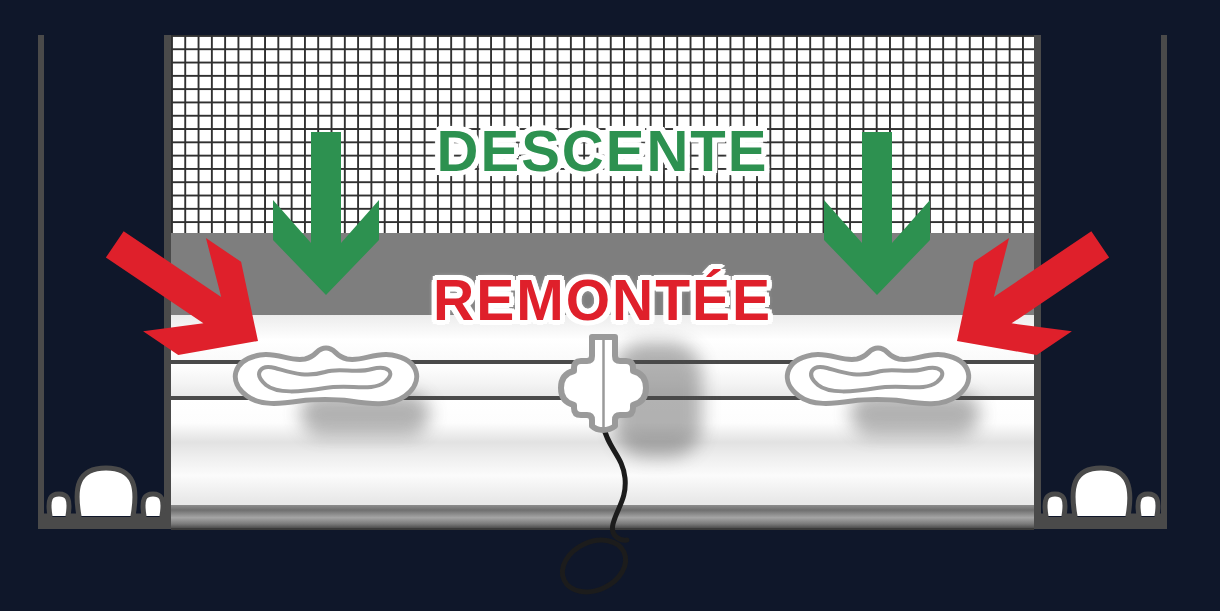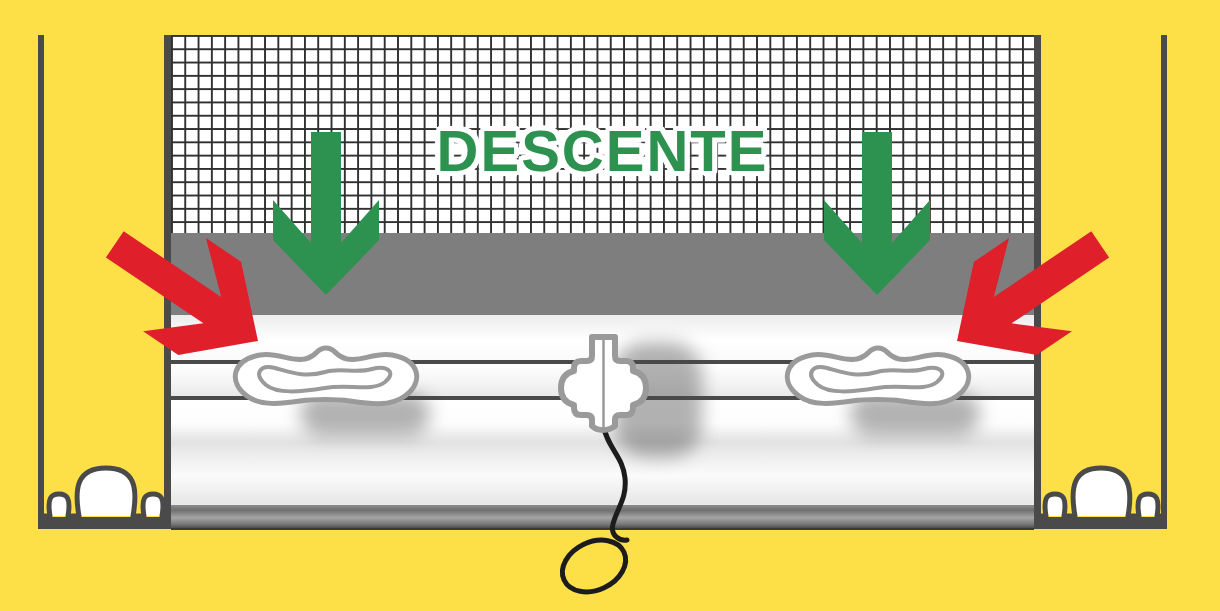--- a/index.html
+++ b/index.html
@@ -1,17 +1,17 @@
 <!DOCTYPE html>
 <html style="--green: #2d9150; --red: #df202b; --gray-band: #7e7e7e; --frame: #4a4a4a; --mesh-line: #303030; --handle-outline: #9a9a9a; --cord: #1c1c1c;"><head>
 <meta charset="utf-8">
 <style>
   html,body{margin:0;padding:0;background:#ffffff;}
   .stage{
-    position:relative;width:1220px;height:611px;overflow:hidden;background:#fde047;
+    position:relative;width:1220px;height:611px;overflow:hidden;background:#0f172a;
     font-family:"Liberation Sans", sans-serif;
   }
   
   .vrail{position:absolute;top:35px;height:494px;background:var(--frame);}
   .outer-left{left:38px;width:6px;}
   .outer-right{left:1161px;width:6px;}
   .panel-left{left:164px;width:7px;}
   .panel-right{left:1034px;width:7px;}
   .channel-bottom{position:absolute;top:517px;height:12px;background:var(--frame);}
   .channel-bottom.left{left:38px;width:133px;}
@@ -121,14 +121,15 @@
       <ellipse cx="594" cy="566" rx="33" ry="24" transform="rotate(-25 594 566)"></ellipse>
     </g>
 
     <g>
       <path d="M 592 337 L 615 337 L 615 356 Q 615 361 620 361 L 626 361 Q 633 361 633 368 L 633 371 Q 646 374 646 388 Q 646 402 633 405 L 633 408 Q 633 415 626 415 L 620 415 Q 615 415 615 420 L 615 426 Q 610 430 603 430 Q 596 430 592 426 L 592 420 Q 592 415 587 415 L 581 415 Q 574 415 574 408 L 574 405 Q 561 402 561 388 Q 561 374 574 371 L 574 368 Q 574 361 581 361 L 587 361 Q 592 361 592 356 Z" fill="#ffffff" style="stroke:var(--handle-outline)" stroke-width="6" stroke-linejoin="round"></path>
       <line x1="603.5" y1="339" x2="603.5" y2="428" style="stroke:var(--handle-outline)" stroke-width="2.5"></line>
     </g>
   </svg>
 
   <div class="big-label label-descente">DESCENTE</div>
+  <div class="big-label label-remontee">REMONTÉE</div>
 
 </div>
 
 </body></html>

